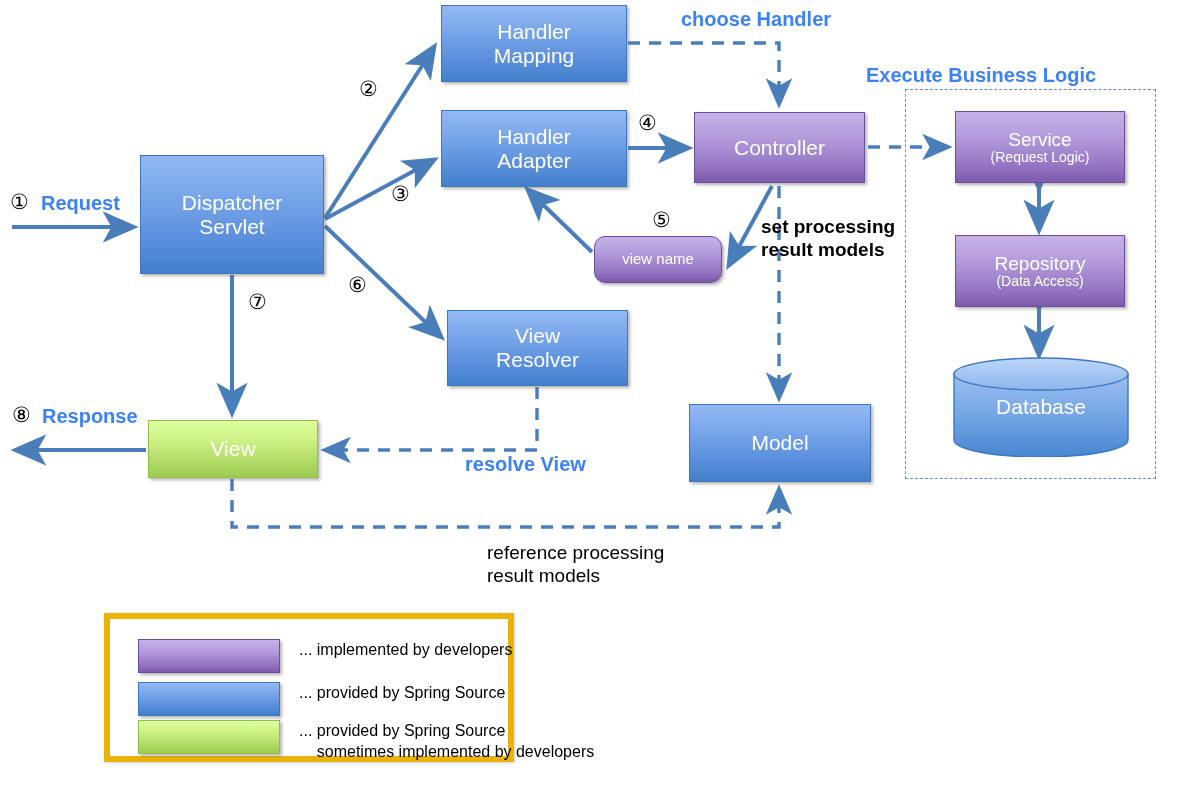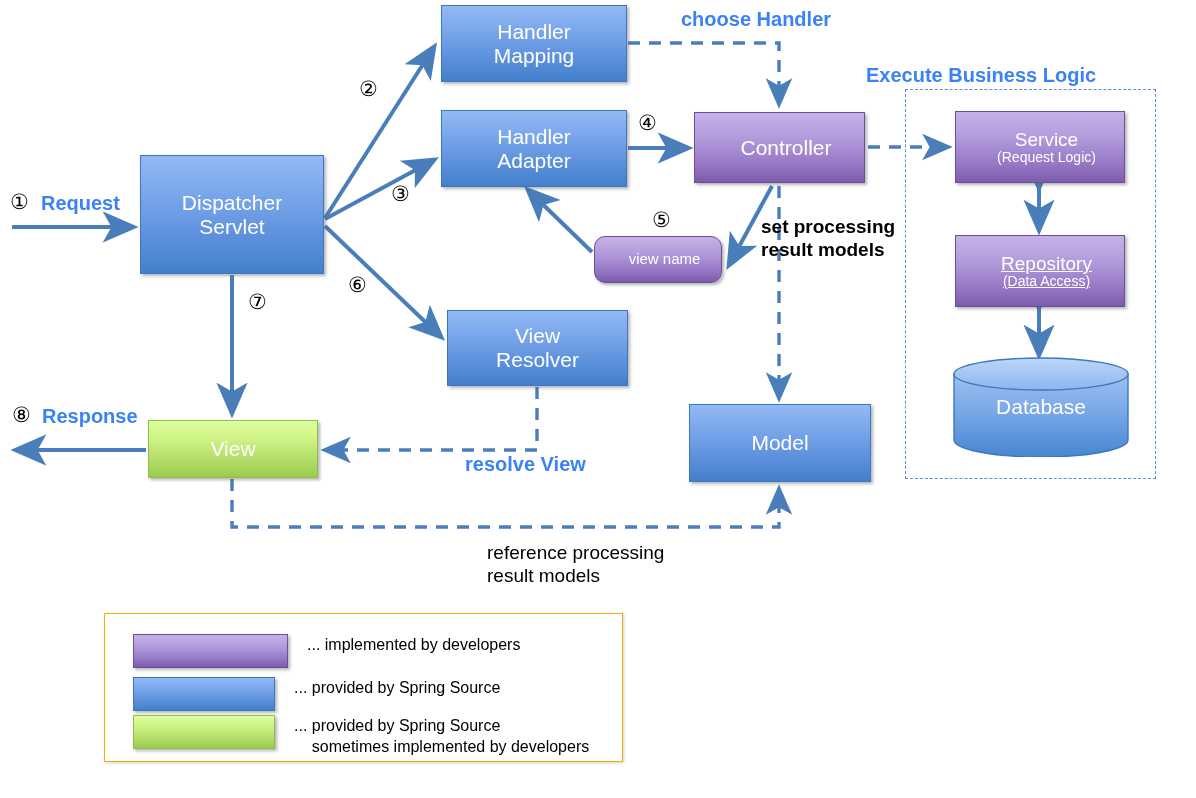--- a/index.html
+++ b/index.html
@@ -6,36 +6,36 @@
   body{font-family:"Liberation Sans",sans-serif;}
   #stage{position:relative;width:1196px;height:798px;background:#ffffff;overflow:hidden;}
   svg.layer{position:absolute;left:0;top:0;width:1196px;height:798px;pointer-events:none;}
 
   .node{position:absolute;box-sizing:border-box;display:flex;flex-direction:column;
         align-items:center;justify-content:center;text-align:center;color:#ffffff;
         line-height:1.12;}
   .blue{background:linear-gradient(to bottom,#93B9F4 0%,#7CA8EC 30%,#5C90DC 70%,#4380CA 100%);
         border:1px solid #3C78BE;box-shadow:2px 2px 3px rgba(90,90,90,.45);}
   .purple{background:linear-gradient(to bottom,#C6B1E6 0%,#B49CDC 35%,#9577C4 75%,#7D5BAD 100%);
-          border:1px solid #6E4E9C;box-shadow:2px 2px 3px rgba(90,90,90,.45);padding-left:13px;}
+          border:1px solid #6E4E9C;box-shadow:2px 2px 3px rgba(90,90,90,.45);}
   .green{background:linear-gradient(to bottom,#DFFFA0 0%,#CCF184 35%,#AFD964 75%,#9BCB4F 100%);
          border:1px solid #8FBF46;box-shadow:2px 2px 3px rgba(90,90,90,.45);}
   .rounded{border-radius:11px;}
 
   .t1{font-size:21px;}
   .t2{font-size:19px;}
   .tsmall{font-size:15px;}
   .sub{font-size:14px;}
 
   .lbl{position:absolute;color:#000000;font-size:19px;line-height:1.22;white-space:pre;}
   .lbl-c{position:absolute;color:#3b82f6;font-size:20px;font-weight:bold;white-space:nowrap;}
   .circnum{position:absolute;color:#000000;font-size:21px;}
 
-  .legend{position:absolute;left:104px;top:613px;width:519px;height:149px;
-          background:#ffffff;border:1px solid #eab308;box-sizing:border-box;
+  .legend{position:absolute;left:104px;top:613px;width:410px;height:149px;
+          background:#ffffff;border:6px solid #eab308;box-sizing:border-box;
           box-shadow:1px 1px 3px rgba(120,120,120,.35);}
   .legend-row{position:absolute;display:flex;align-items:flex-start;}
   .swatch{width:140px;height:32px;flex:0 0 auto;}
   .legend-text{margin-left:19px;color:#000000;font-size:16px;line-height:1.32;white-space:pre;}
   .biz-box{position:absolute;left:905px;top:89px;width:251px;height:390px;
            border:1px dashed #5B8FD4;box-sizing:border-box;}
   .cyl{position:absolute;}
 </style>
 </head>
 <body>
@@ -126,21 +126,21 @@
 
   <div class="node blue" style="left:689px;top:404px;width:182px;height:78px;">
     <span class="t1">Model</span>
   </div>
 
   <div class="node purple" style="left:955px;top:111px;width:170px;height:72px;">
     <span class="t2">Service</span>
     <span class="sub">(Request Logic)</span>
   </div>
 
-  <div class="node purple" style="left:955px;top:235px;width:170px;height:72px;text-decoration:underline;">
+  <div class="node purple" style="left:955px;top:235px;width:170px;height:72px;">
     <span class="t2">Repository</span>
     <span class="sub">(Data Access)</span>
   </div>
 
   <div class="cyl" style="left:951px;top:357px;width:180px;height:100px;">
     <svg width="180" height="100" viewBox="0 0 180 100">
       <defs>
         <linearGradient id="cylBody" x1="0" y1="0" x2="0" y2="1">
           <stop offset="0%" stop-color="#9CC0F2"></stop>
           <stop offset="45%" stop-color="#79A8E6"></stop>

